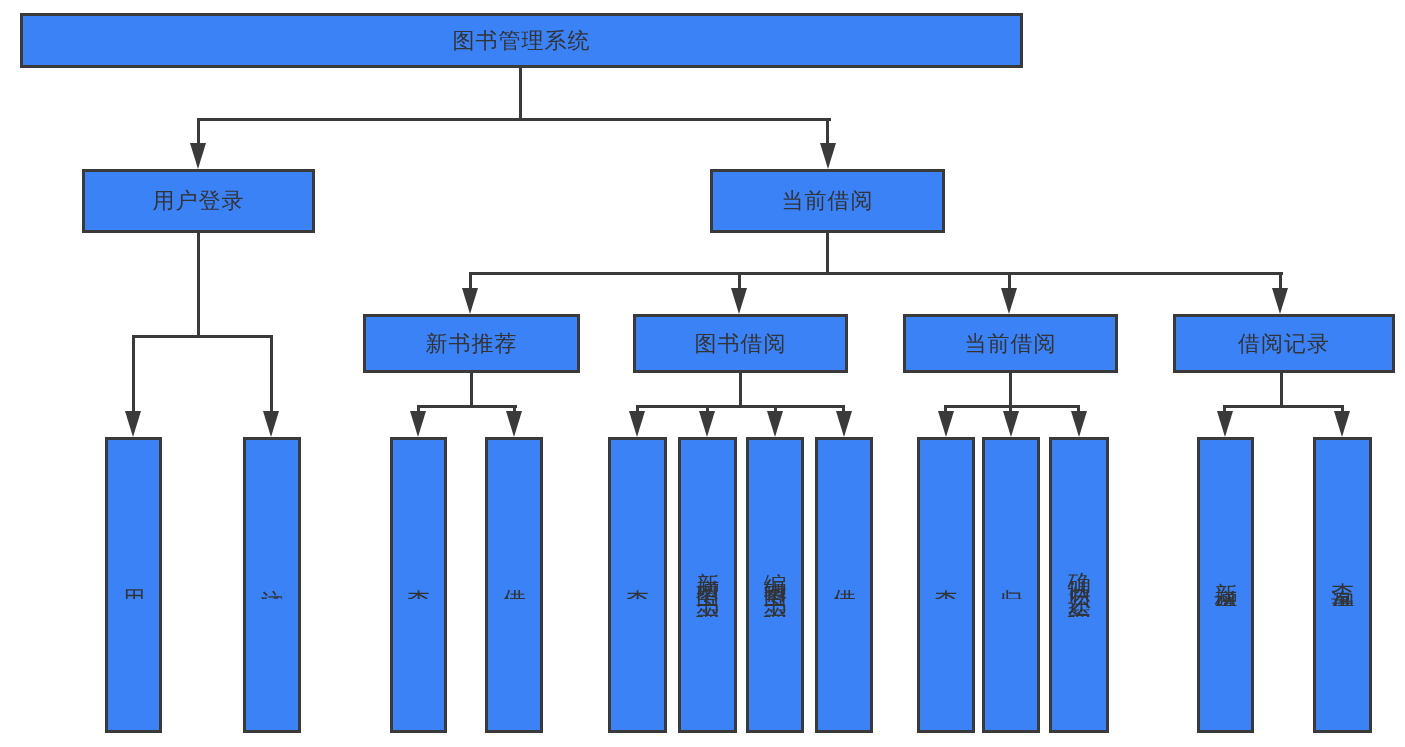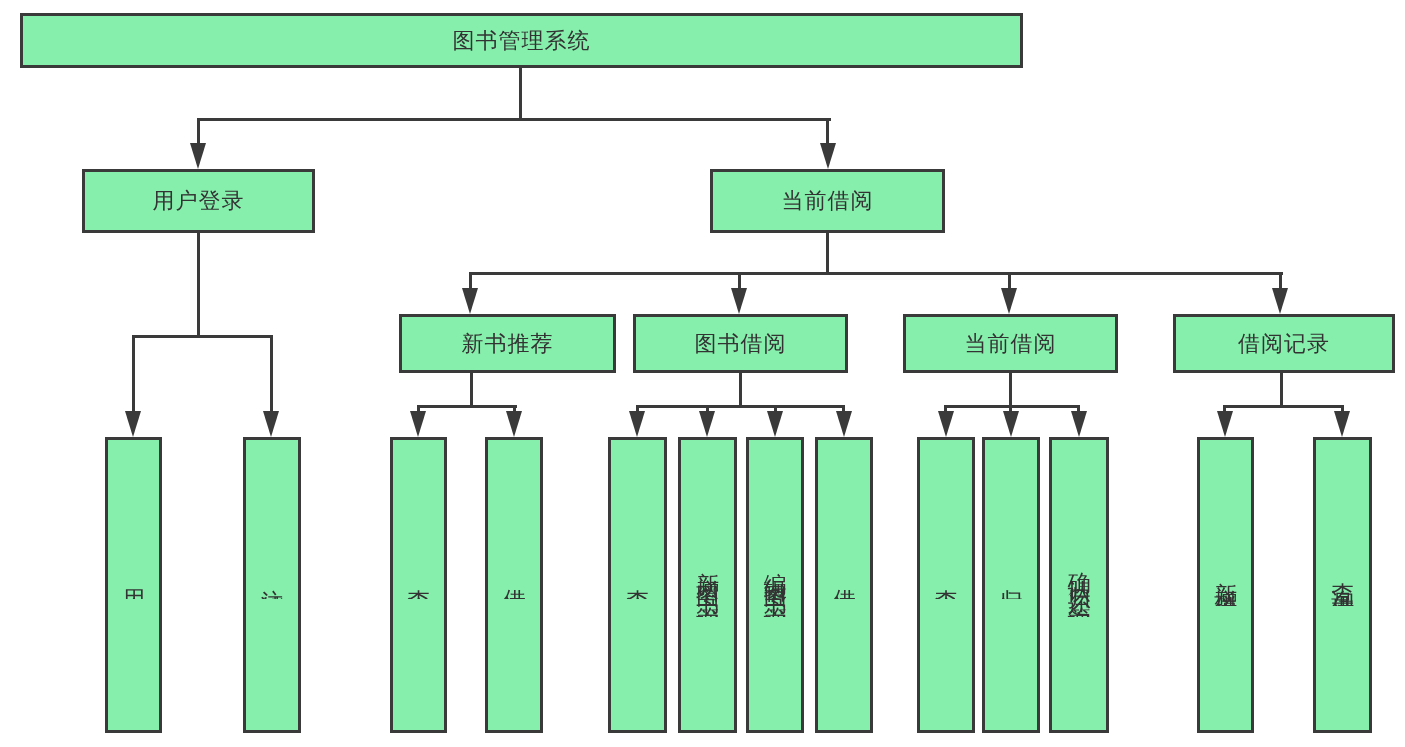--- a/index.html
+++ b/index.html
@@ -9,21 +9,21 @@
     --bg:#ffffff;
   }
   html,body{margin:0;padding:0;background:var(--bg);}
   body{font-family:"DejaVu Sans",sans-serif;}
   .canvas{
     position:relative;width:1405px;height:747px;background:var(--bg);
     overflow:hidden;
   }
   .box{
     position:absolute;box-sizing:border-box;border:3px solid var(--line);
-    background:#86efac;display:flex;align-items:center;justify-content:center;
+    background:#3b82f6;display:flex;align-items:center;justify-content:center;
     color:var(--text);
   }
   .hbox{font-size:22px;letter-spacing:1px;}
   .leaf{top:437px;height:296px;}
   .vtext{
     writing-mode:vertical-rl;text-orientation:mixed;
     font-size:23px;line-height:1.1;letter-spacing:7px;color:var(--text);
     max-height:288px;overflow:hidden;
   }
   .line{position:absolute;background:var(--line);}
@@ -105,21 +105,21 @@
     <span>图书管理系统</span>
   </div>
 
   <div class="box hbox" style="left:82px;top:169px;width:233px;height:64px;">
     <span>用户登录</span>
   </div>
   <div class="box hbox" style="left:710px;top:169px;width:235px;height:64px;">
     <span>当前借阅</span>
   </div>
 
-  <div class="box hbox" style="left:363px;top:314px;width:217px;height:59px;margin-left:36px;">
+  <div class="box hbox" style="left:363px;top:314px;width:217px;height:59px;">
     <span>新书推荐</span>
   </div>
   <div class="box hbox" style="left:633px;top:314px;width:215px;height:59px;">
     <span>图书借阅</span>
   </div>
   <div class="box hbox" style="left:903px;top:314px;width:215px;height:59px;">
     <span>当前借阅</span>
   </div>
   <div class="box hbox" style="left:1173px;top:314px;width:222px;height:59px;">
     <span>借阅记录</span>

